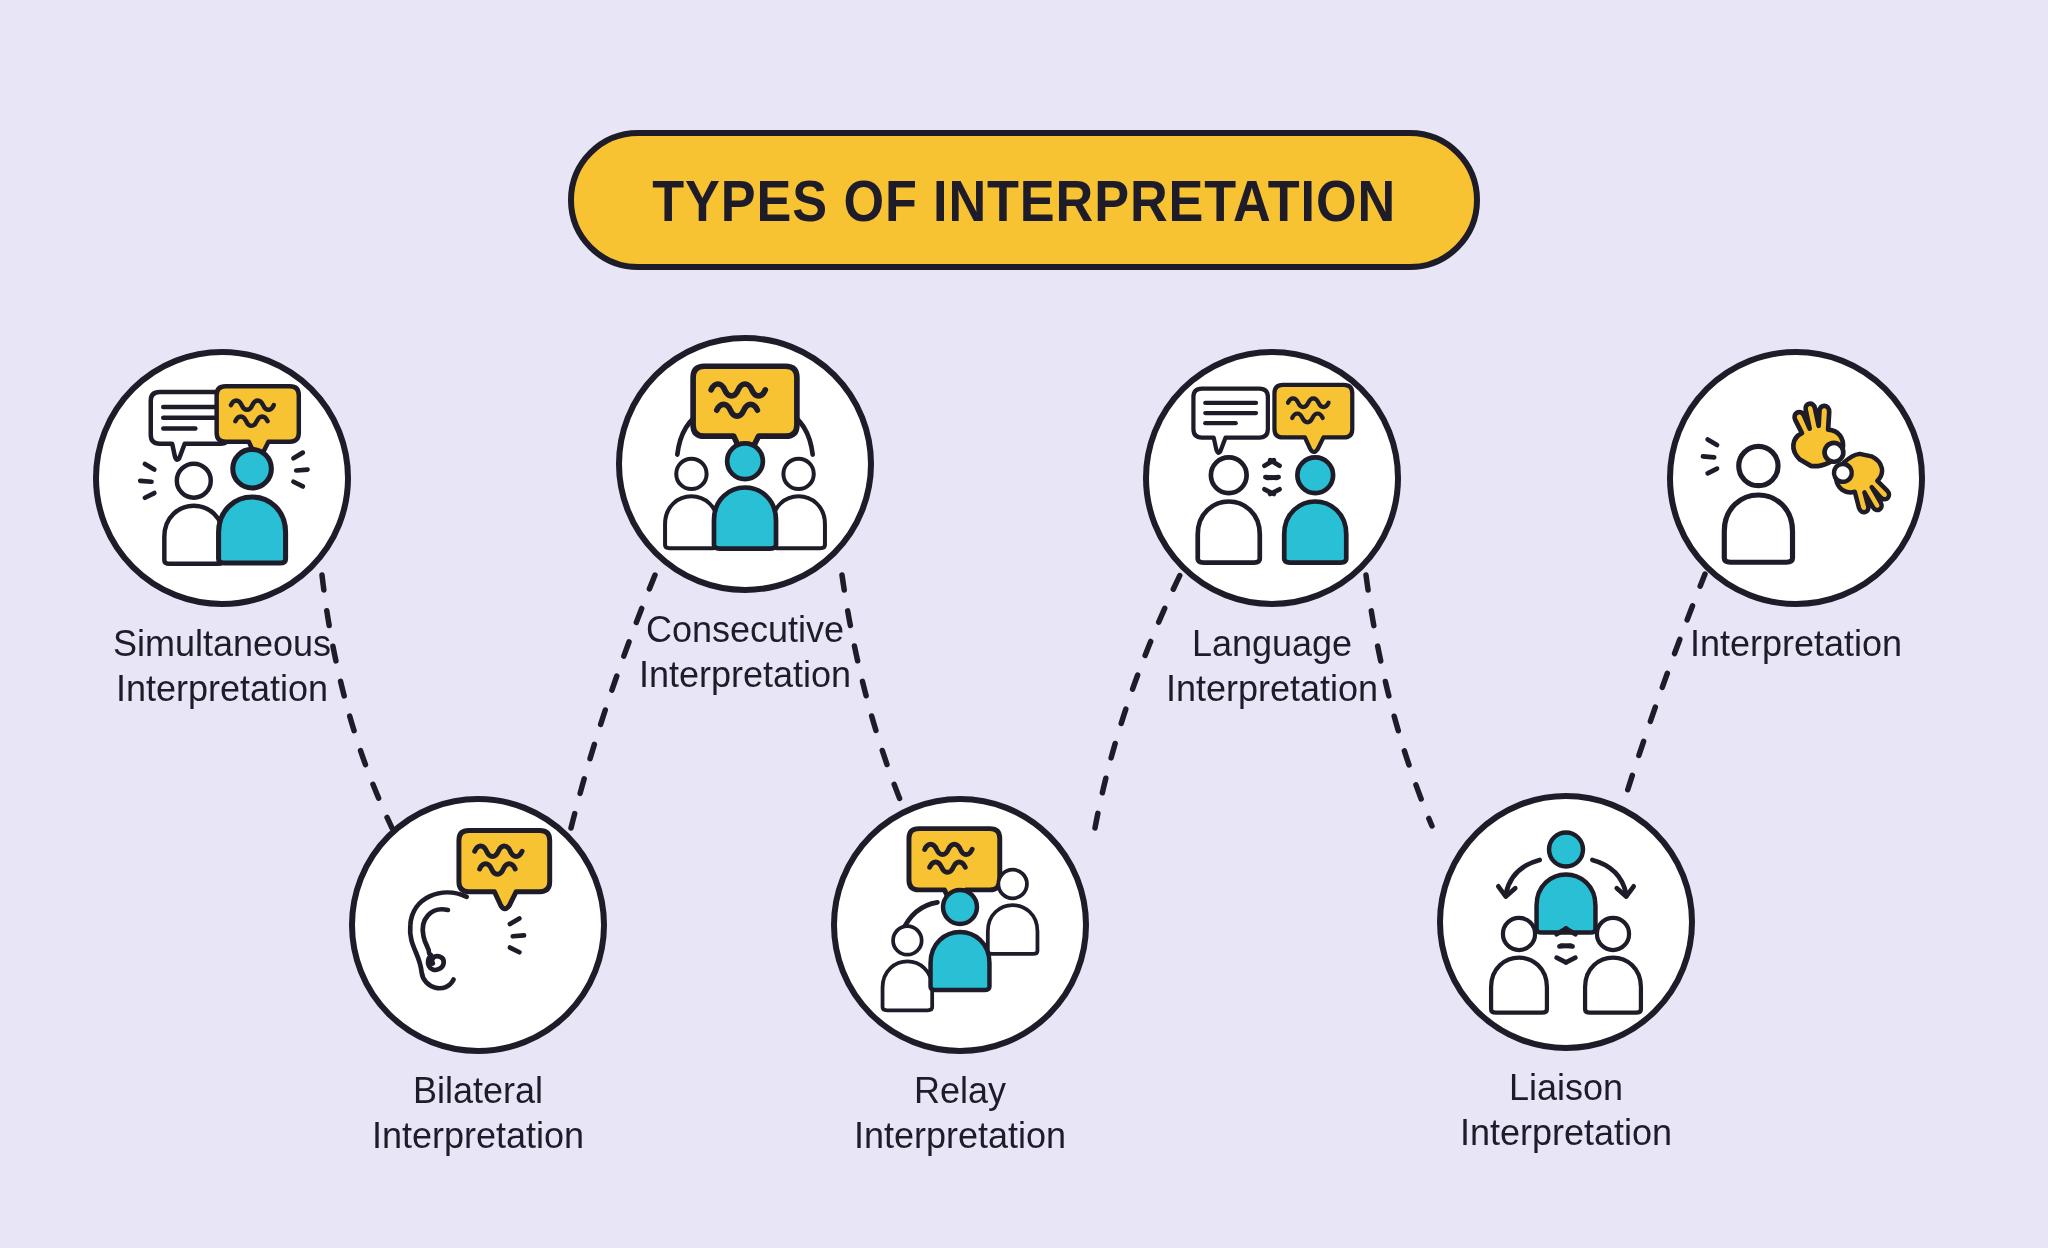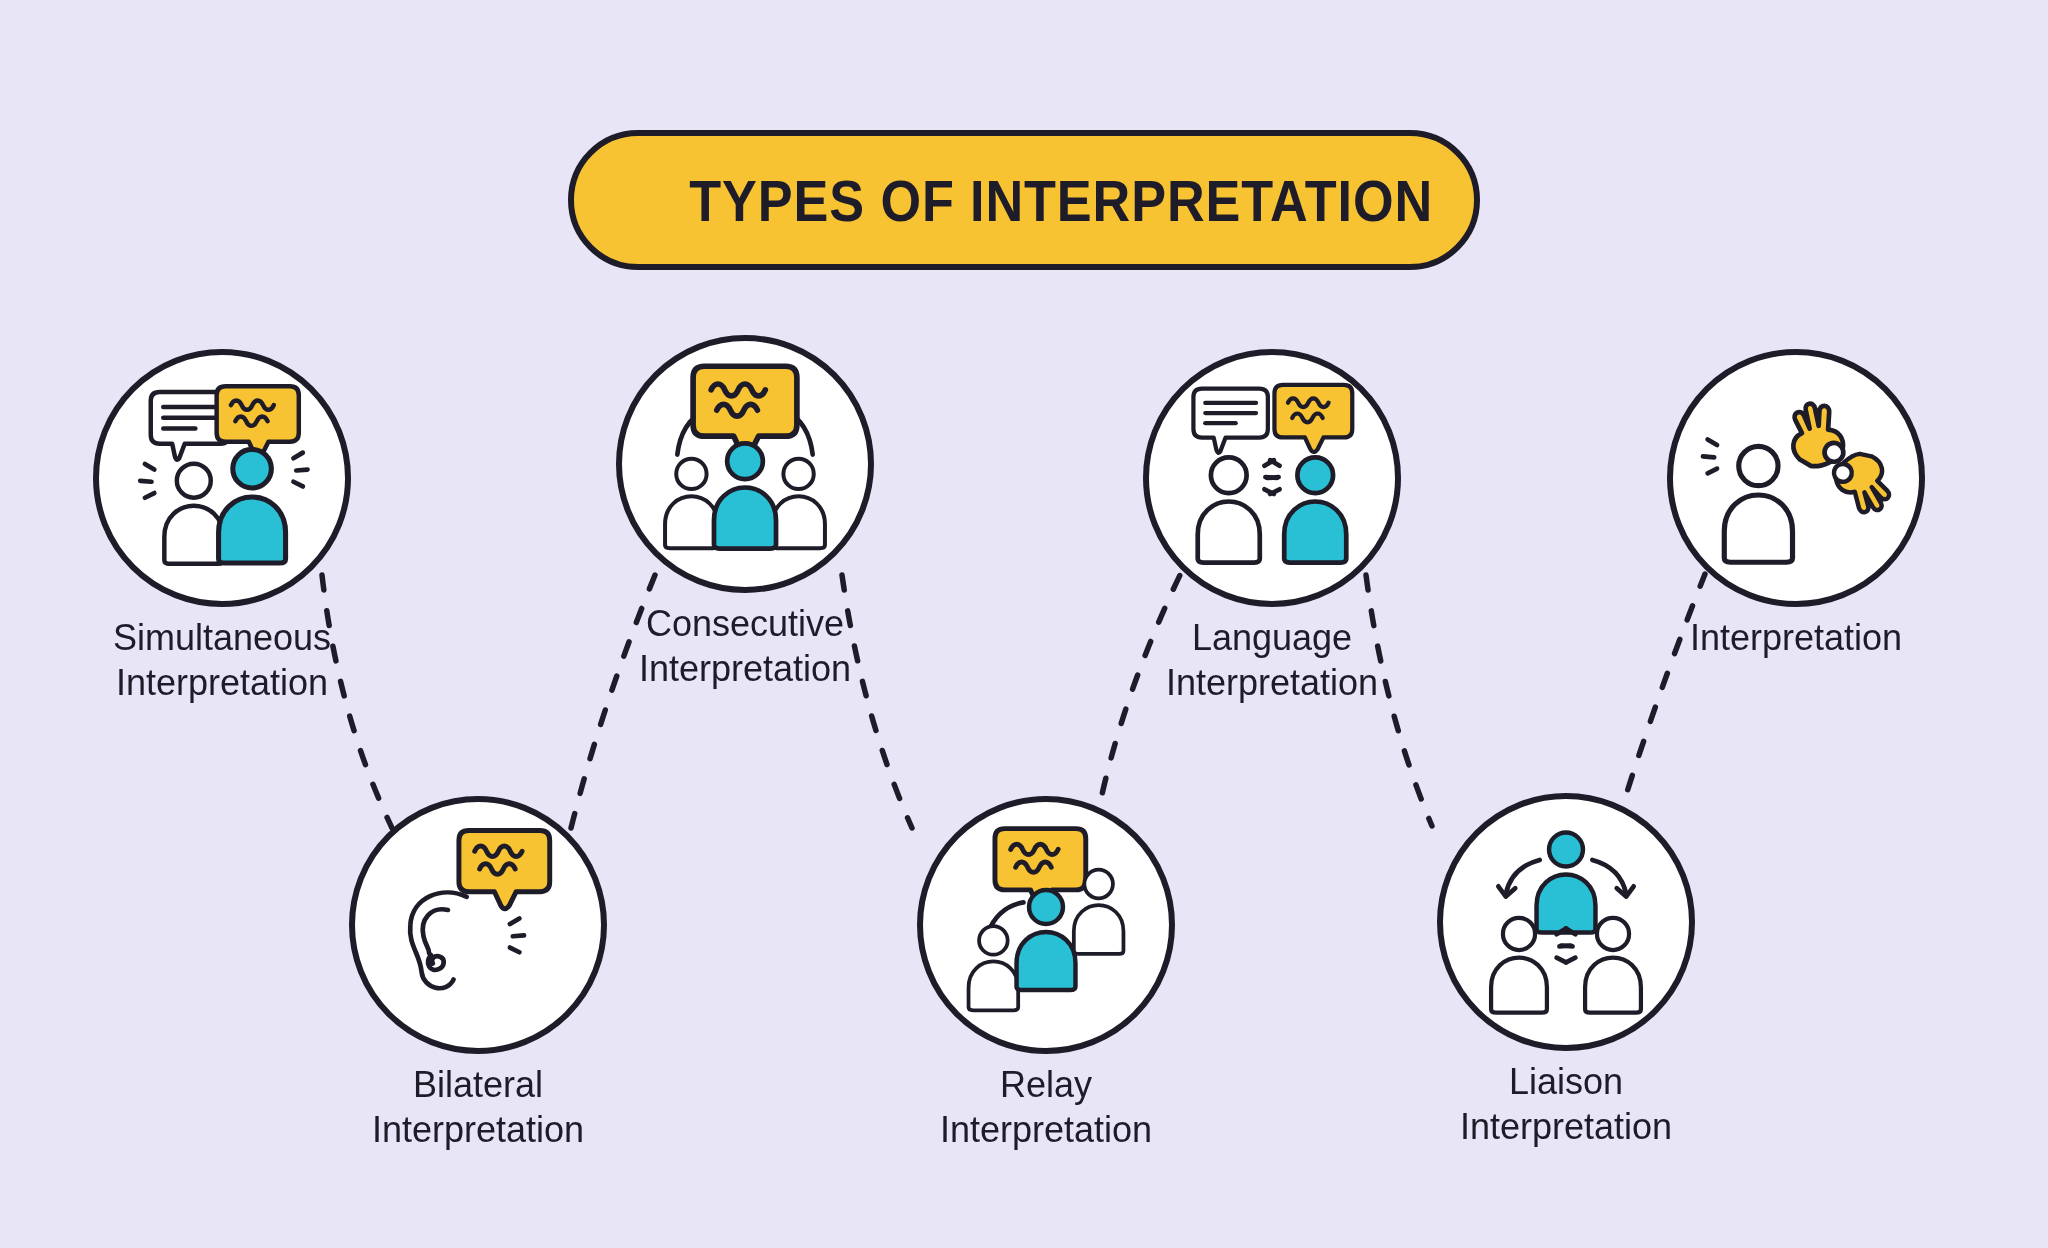--- a/index.html
+++ b/index.html
@@ -9,42 +9,42 @@
   body{
     width:2048px;height:1248px;position:relative;overflow:hidden;
     background:var(--bg);
     font-family:"Liberation Sans", sans-serif;
   }
   .canvas{position:absolute;inset:0}
   .title-pill{
     position:absolute;top:130px;left:50%;transform:translateX(-50%);
     width:912px;height:140px;box-sizing:border-box;
     background:var(--yellow);border:6px solid var(--ink);border-radius:72px;
-    display:flex;align-items:center;justify-content:flex-end;
+    display:flex;align-items:center;justify-content:center;
   }
   .title-pill span{
     display:inline-block;transform:scaleX(.9);
     font-size:58px;font-weight:700;letter-spacing:1px;color:var(--ink);white-space:nowrap;
   }
   .connectors{position:absolute;inset:0;pointer-events:none}
   .connectors path{stroke:var(--ink);stroke-width:5.5;fill:none;stroke-dasharray:15 21;stroke-linecap:round}
   .node{position:absolute;width:360px;display:flex;flex-direction:column;align-items:center}
   .circle{
     width:258px;height:258px;box-sizing:border-box;border-radius:50%;
     background:var(--circle);border:6px solid var(--ink);
     display:flex;align-items:center;justify-content:center;
   }
   .icon{
     width:188px;height:188px;overflow:visible;
     stroke:var(--ink);stroke-width:5;stroke-linecap:round;stroke-linejoin:round;fill:none;
   }
   .f-white{fill:#fff}
   .f-teal{fill:var(--teal)}
   .f-yellow{fill:var(--yellow)}
-  .label{margin-top:8px;text-align:center;color:var(--ink);font-size:36px;line-height:1.26}
+  .label{margin-top:14px;text-align:center;color:var(--ink);font-size:36px;line-height:1.26}
   .label span{display:block}
   .defs{position:absolute;width:0;height:0}
 </style>
 </head>
 <body>
 
 <svg class="defs" aria-hidden="true">
   <defs>
     <g id="g-person">
       <circle cx="0" cy="-37" r="19"></circle>
@@ -168,21 +168,21 @@
         </g>
         <use href="#g-emph" transform="translate(32,12) scale(-1,1)"></use>
       </svg>
     </div>
     <div class="label">
       <span>Bilateral</span>
       <span>Interpretation</span>
     </div>
   </div>
 
-  <div class="node" style="left:866px;top:796px">
+  <div class="node" style="left:780px;top:796px">
     <div class="circle">
       <svg class="icon" viewBox="-100 -100 200 200">
         <use href="#g-bubble-yellow" transform="translate(-6,-50) scale(1.05)" class="f-yellow"></use>
         <path d="M-62,8 Q-50,-20 -24,-24"></path>
         <path d="M24,26 Q52,22 58,-4"></path>
         <use href="#g-person" transform="translate(-56,46) scale(0.8)" class="f-white"></use>
         <use href="#g-person" transform="translate(56,-14) scale(0.8)" class="f-white"></use>
         <use href="#g-person" transform="translate(0,16) scale(0.95)" class="f-teal"></use>
       </svg>
     </div>

